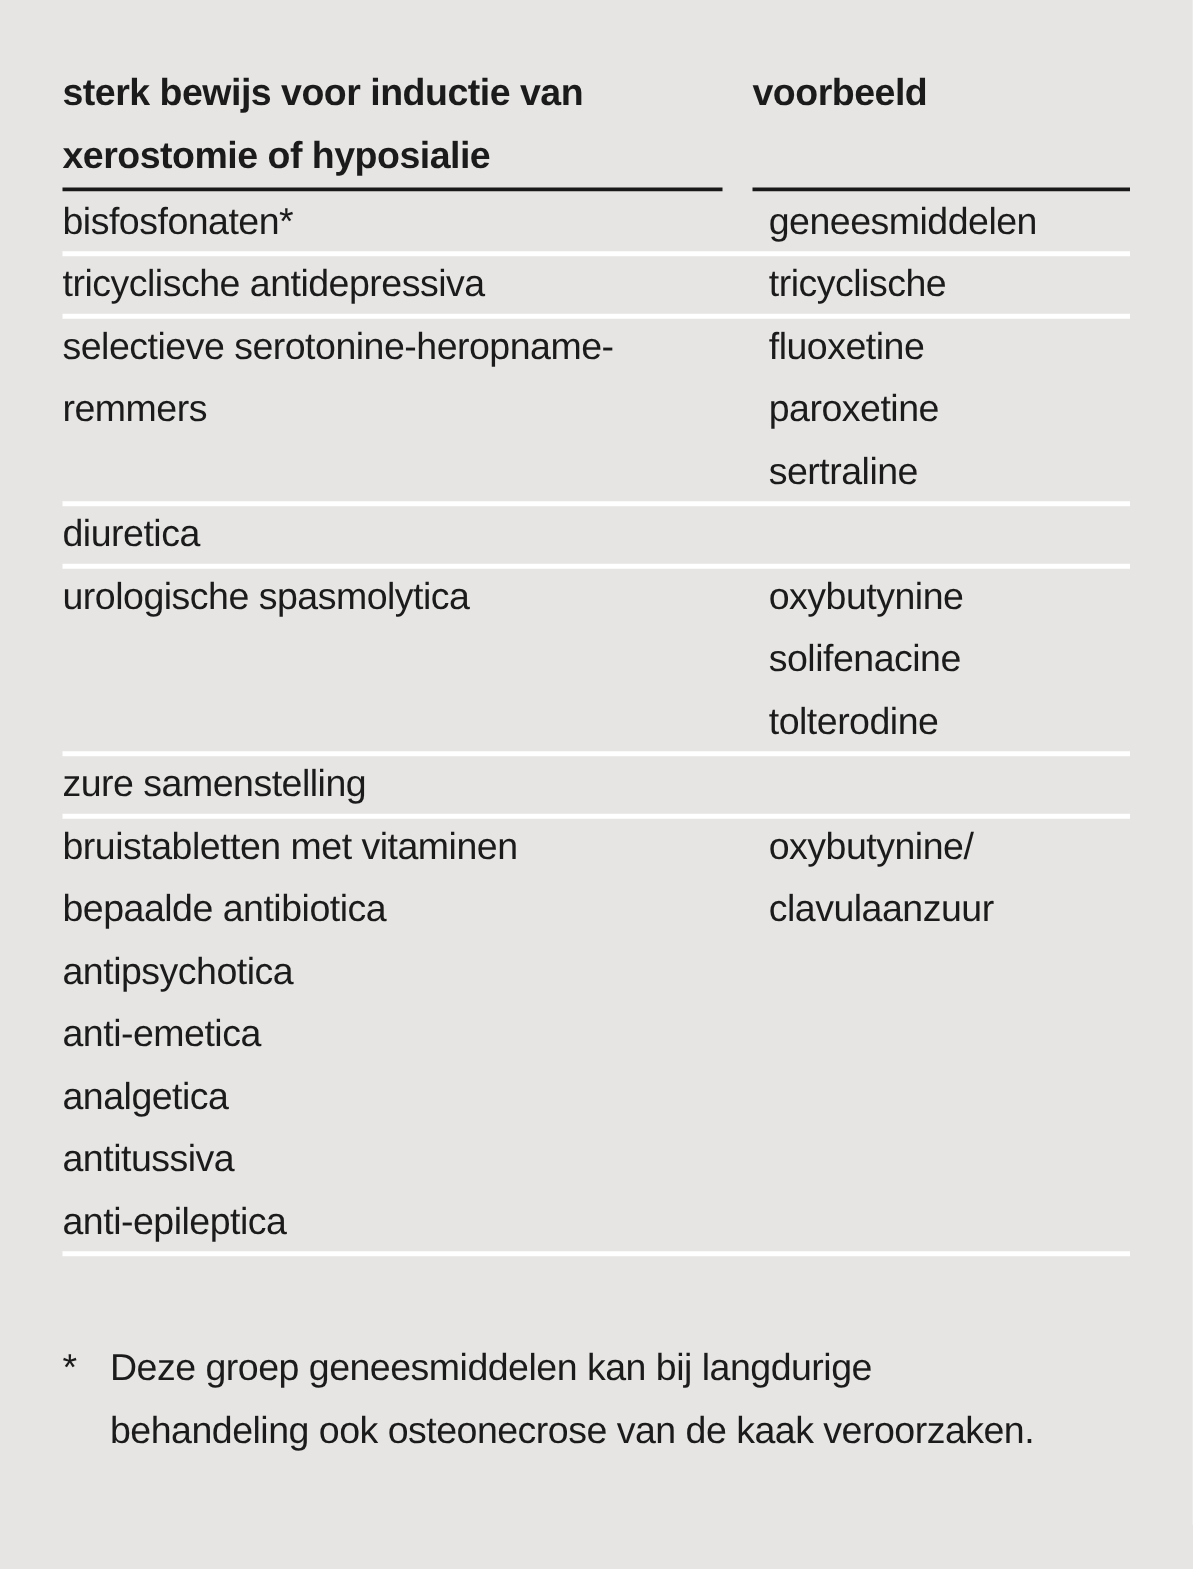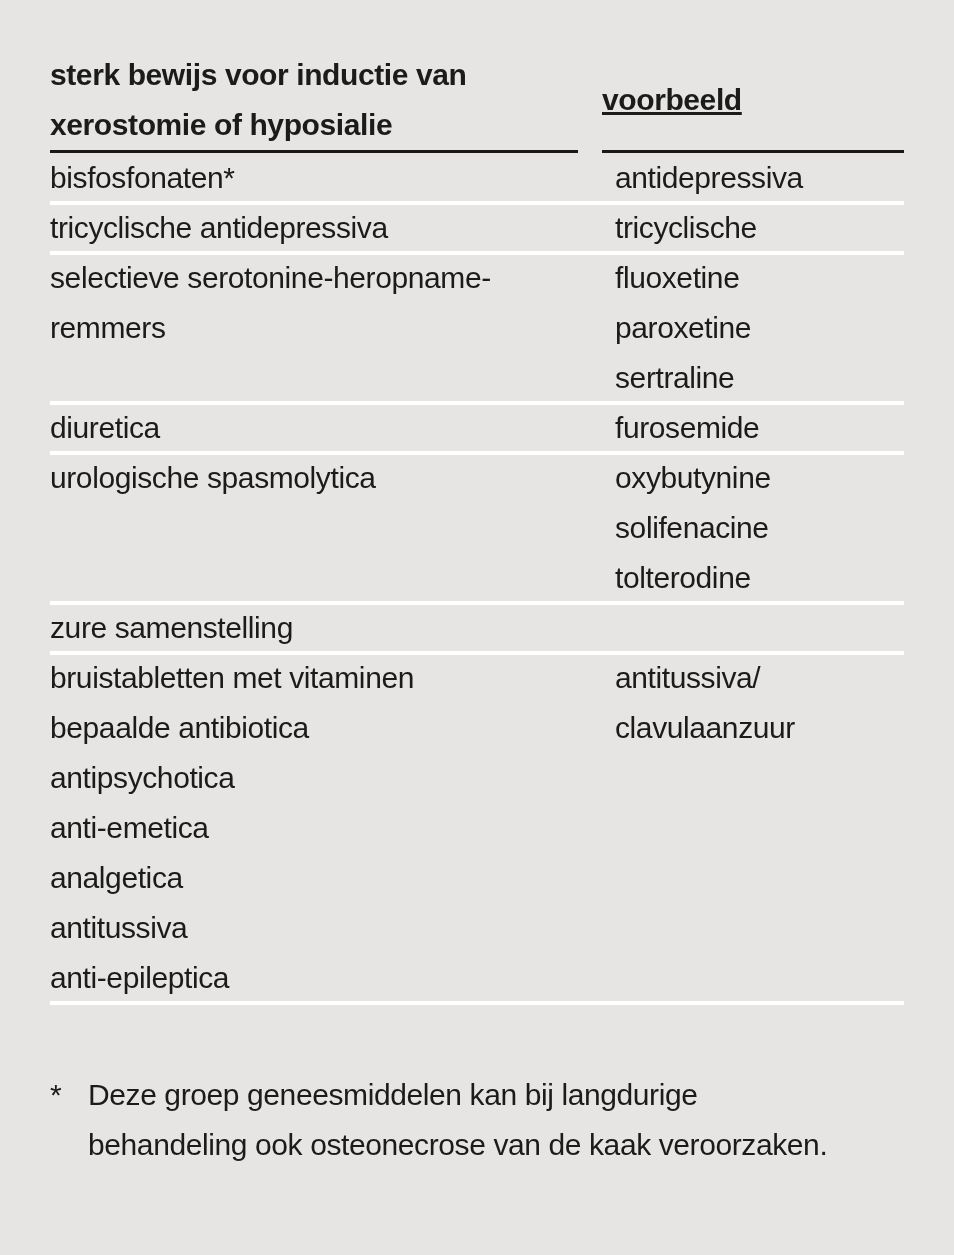--- a/index.html
+++ b/index.html
@@ -24,22 +24,21 @@
     display: grid;
     grid-template-columns: 552px 1fr;
   }
   .hdr-c1 {
     margin-right: 24px;
     border-bottom: 3px solid #191919;
   }
   .hdr-c2 {
     border-bottom: 3px solid #191919;
     display: flex;
-    align-items: center;
-    text-decoration: underline;
+    align-items: flex-start;
   }
   .hdr-line {
     line-height: 50px;
     font-weight: bold;
     white-space: nowrap;
   }
   
   .tbody { }
   .group {
     position: relative;
@@ -88,21 +87,21 @@
     </div>
   </div>
 
   <div class="tbody">
 
     <div class="group">
       <div class="cell">
         <div class="tline">bisfosfonaten*</div>
       </div>
       <div class="cell">
-        <div class="tline">antidepressiva</div>
+        <div class="tline">geneesmiddelen</div>
       </div>
     </div>
 
     <div class="group">
       <div class="cell">
         <div class="tline">tricyclische antidepressiva</div>
       </div>
       <div class="cell">
         <div class="tline">tricyclische</div>
       </div>
@@ -117,23 +116,20 @@
       <div class="cell">
         <div class="tline">fluoxetine</div>
         <div class="tline">paroxetine</div>
         <div class="tline">sertraline</div>
       </div>
     </div>
 
     <div class="group">
       <div class="cell">
         <div class="tline">diuretica</div>
-      </div>
-      <div class="cell">
-        <div class="tline">furosemide</div>
       </div>
     </div>
 
     <div class="group">
       <div class="cell">
         <div class="tline">urologische spasmolytica</div>
         <div class="tline"></div>
         <div class="tline"></div>
       </div>
       <div class="cell">
@@ -156,21 +152,21 @@
       <div class="cell">
         <div class="tline">bruistabletten met vitaminen</div>
         <div class="tline">bepaalde antibiotica</div>
         <div class="tline">antipsychotica</div>
         <div class="tline">anti-emetica</div>
         <div class="tline">analgetica</div>
         <div class="tline">antitussiva</div>
         <div class="tline">anti-epileptica</div>
       </div>
       <div class="cell">
-        <div class="tline">antitussiva/</div>
+        <div class="tline">oxybutynine/</div>
         <div class="tline">clavulaanzuur</div>
       </div>
     </div>
 
   </div>
 
   <div class="footnote">
     <div class="fn-marker">*</div>
     <div class="fn-lines">
       <div class="tline">Deze groep geneesmiddelen kan bij langdurige</div>

